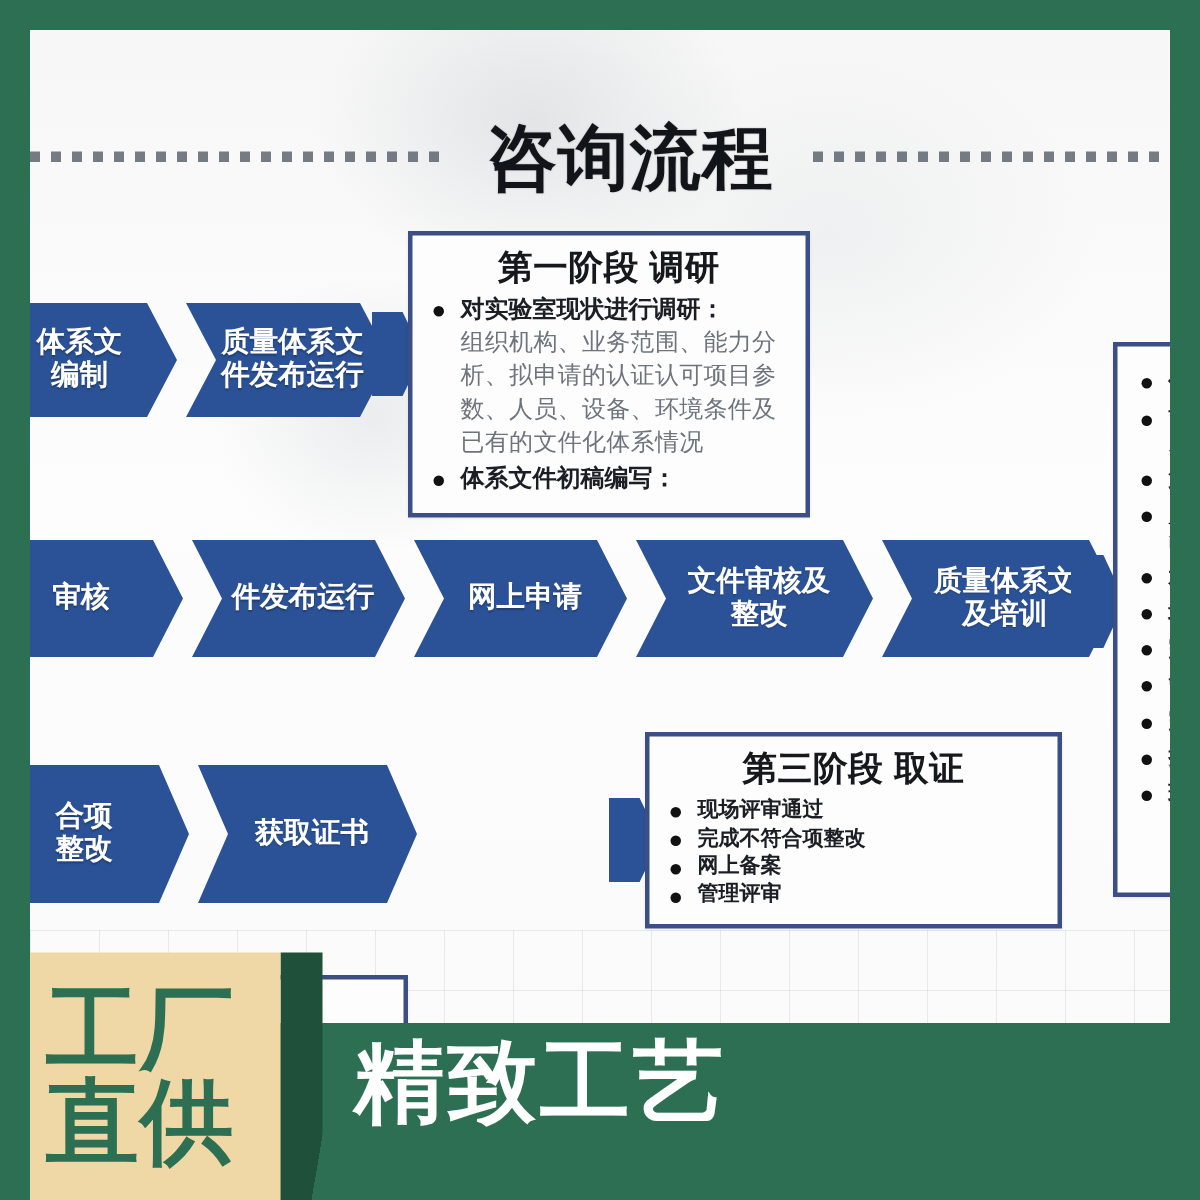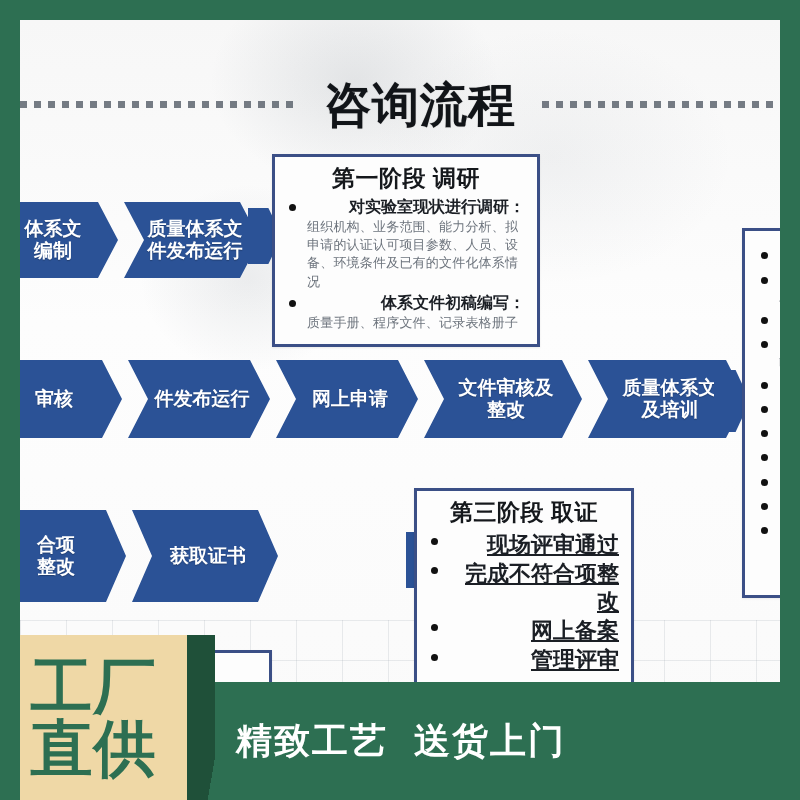--- a/index.html
+++ b/index.html
@@ -133,30 +133,30 @@
   }
   .bullets > li::before {
     content: "";
     position: absolute;
     left: 2px; top: .46em;
     width: 7px; height: 7px;
     border-radius: 50%;
     background: #111;
   }
   .b-main {
-    font-size: 16px; font-weight: bold; color: #1b1f25; line-height: 1.28; text-align: right;
+    font-size: 16px; font-weight: bold; color: #1b1f25; line-height: 1.28;
   }
   .b-sub {
-    font-size: 13px; color: #6d747d; line-height: 1.4; margin-top: 1px;
+    font-size: 16px; color: #6d747d; line-height: 1.4; margin-top: 1px;
     letter-spacing: .2px;
   }
 
   #phase-1 { left: 252px; top: 134px; width: 268px; }
-  #phase-3 { left: 394px; top: 468px; width: 220px; }
-  #phase-3 .b-main { font-size: 22px; text-decoration: underline; }
+  #phase-3 { left: 410px; top: 468px; width: 278px; }
+  #phase-3 .b-main { font-size: 14px; }
   #phase-3 .bullets > li { margin-bottom: 1px; }
 
   
   #phase-4 {
     left: 14px; top: 630px; width: 238px; height: 64px;
     overflow: hidden;
   }
   #phase-4 .phase-title { text-align: left; font-size: 20px; }
 
   
@@ -183,23 +183,23 @@
   #promo {
     position: absolute;
     left: 0; right: 0; bottom: 0;
     height: 118px;
     background: #2d6f52;
     z-index: 6;
   }
   #promo-text {
     position: absolute;
     left: 236px; top: 0; right: 0; bottom: 0;
-    display: flex; align-items: center;
+    display: flex; align-items: flex-start;
     color: #ffffff;
-    font-size: 36px;
+    font-size: 60px;
     font-weight: bold;
     letter-spacing: 2px;
     white-space: nowrap;
   }
   #promo-text .gap { display: inline-block; width: 26px; }
 
   #badge {
     position: absolute;
     left: 0; bottom: 0;
     width: 187px; height: 165px;
@@ -275,21 +275,20 @@
 
     <div class="phase-box" id="phase-1">
       <div class="phase-title">第一阶段 调研</div>
       <ul class="bullets">
         <li>
           <div class="b-main">对实验室现状进行调研：</div>
           <div class="b-sub">组织机构、业务范围、能力分析、拟申请的认证认可项目参数、人员、设备、环境条件及已有的文件化体系情况</div>
         </li>
         <li>
           <div class="b-main">体系文件初稿编写：</div>
-          <div class="b-sub">质量手册、程序文件、记录表格册子</div>
         </li>
       </ul>
     </div>
 
     <div class="phase-box" id="phase-3">
       <div class="phase-title">第三阶段 取证</div>
       <ul class="bullets">
         <li>
           <div class="b-main">现场评审通过</div>
         </li>
@@ -354,21 +353,20 @@
   </div>
 
   <div class="frame" id="frame-t"></div>
   <div class="frame" id="frame-l"></div>
   <div class="frame" id="frame-r"></div>
 
   <div id="promo">
     <div id="promo-text">
       <span>精致工艺</span>
       <span class="gap"></span>
-      <span>送货上门</span>
     </div>
   </div>
   <div id="badge-fold"></div>
   <div id="badge">
     <div class="l1">工厂</div>
     <div class="l2">直供</div>
   </div>
 
 </div>
 

